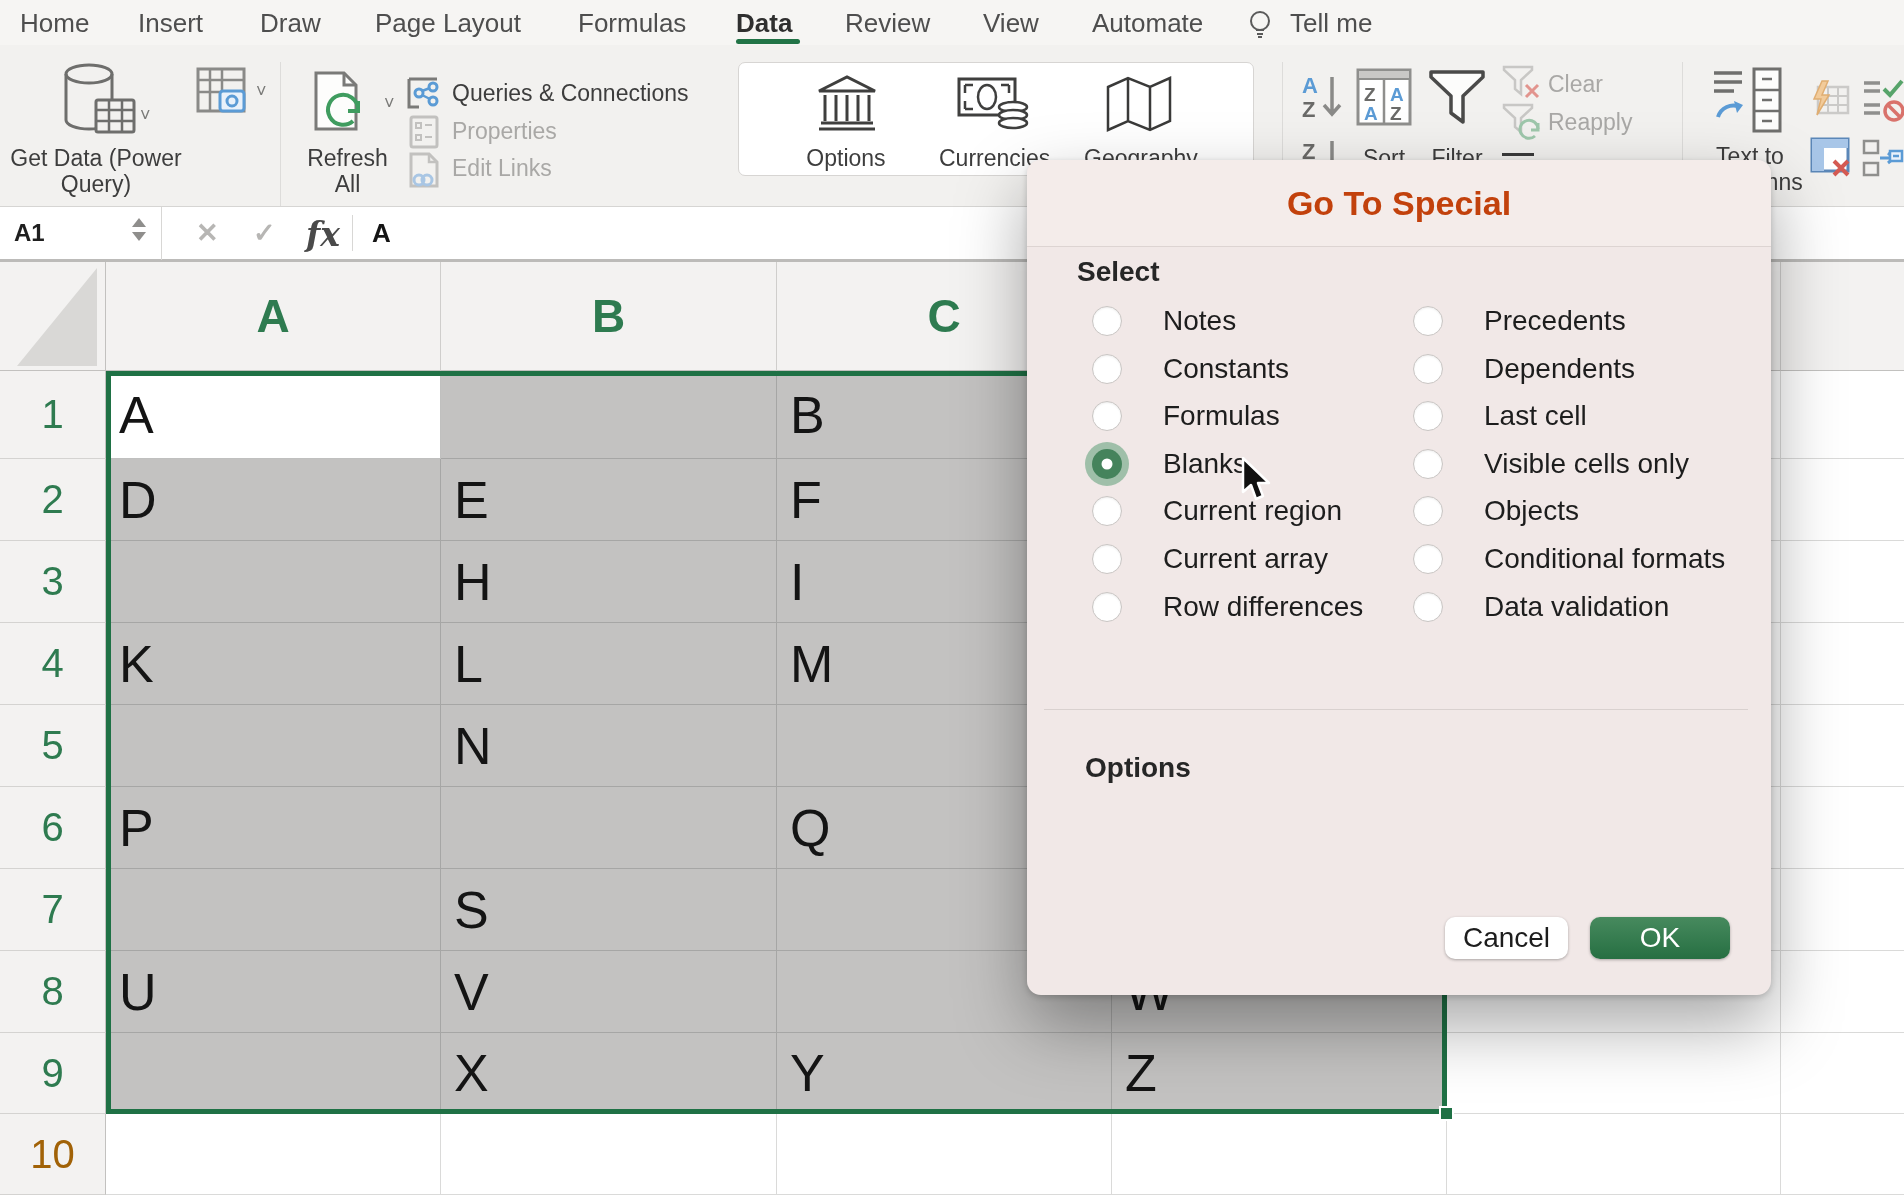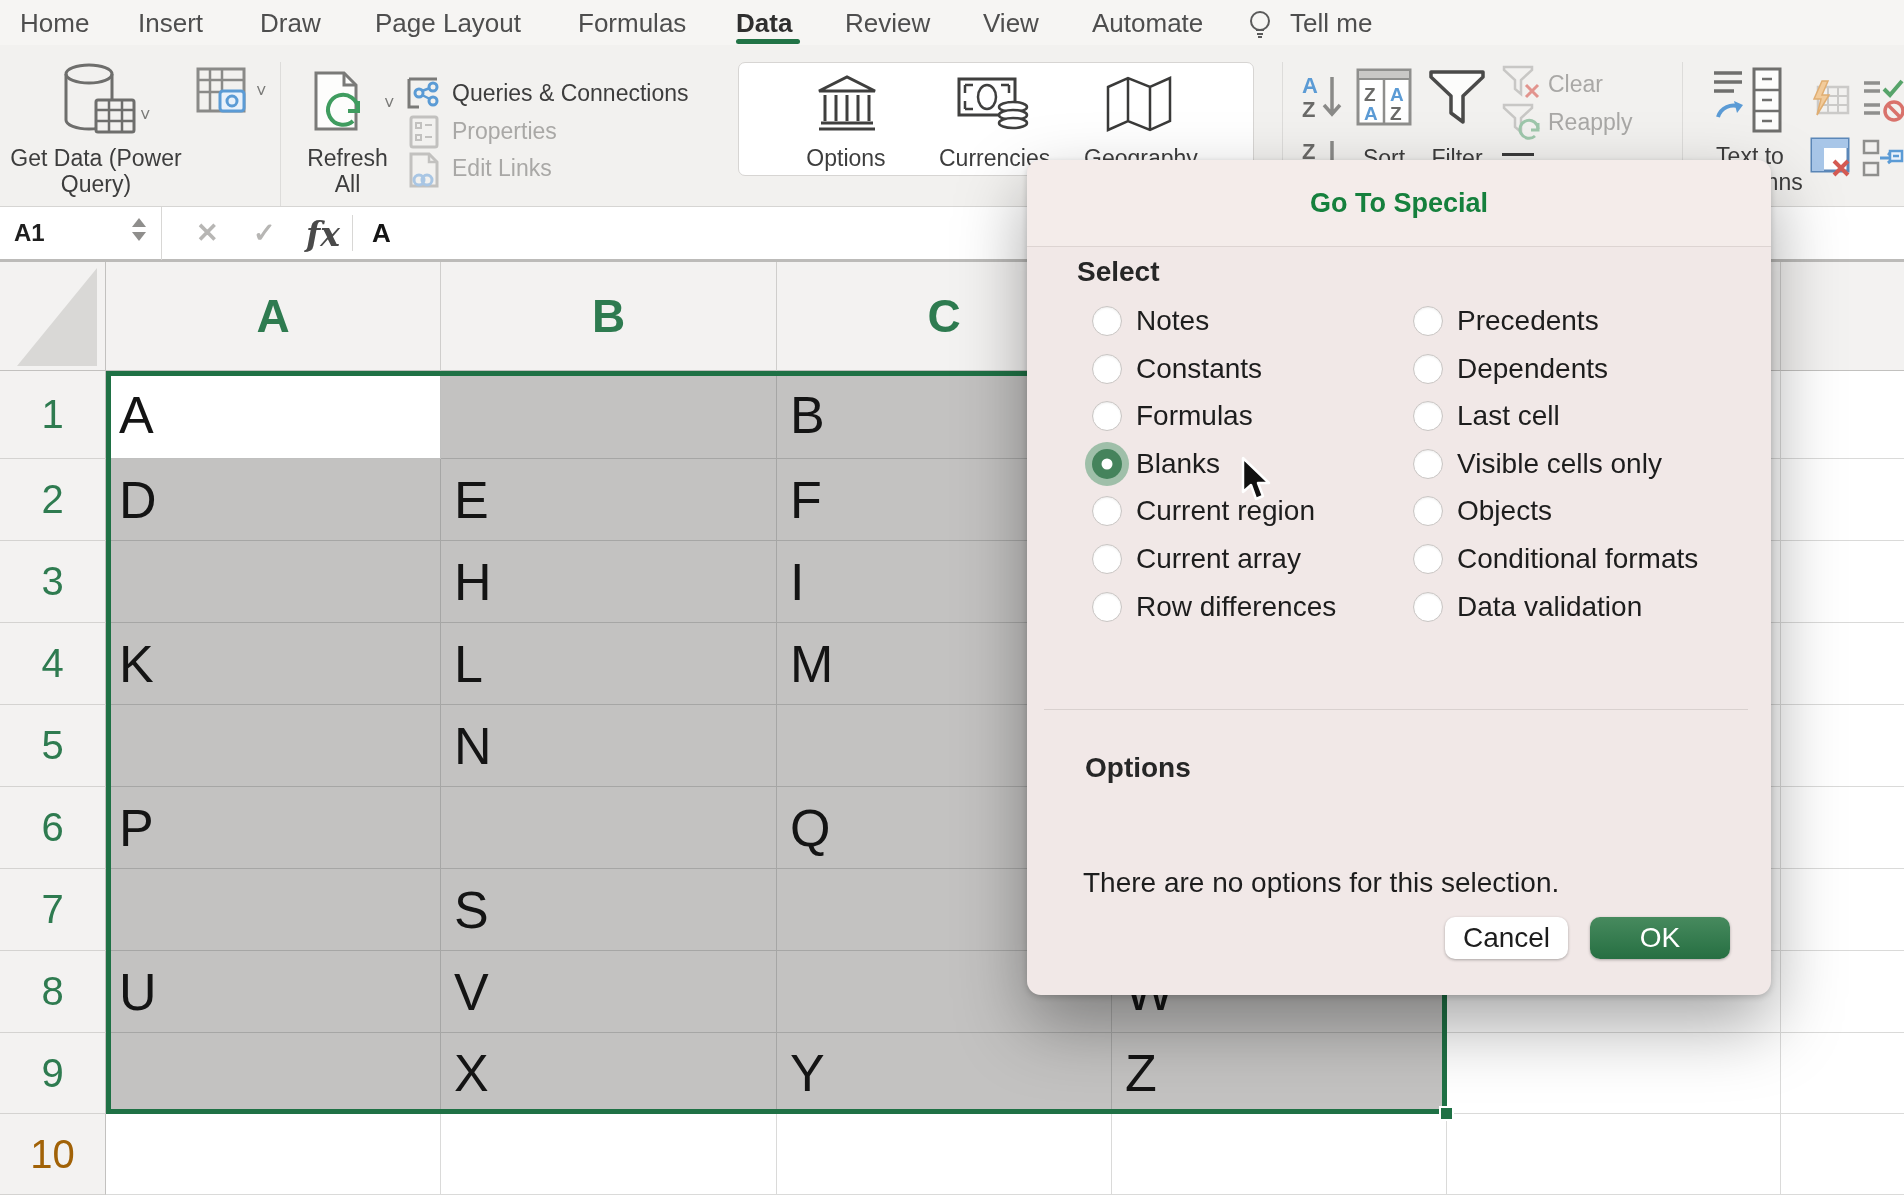--- a/index.html
+++ b/index.html
@@ -49,23 +49,23 @@
         display:flex;align-items:center;padding-left:13px;font-size:52px;color:#141414;overflow:hidden;}
   .cell.sel{background:#c3c2c1;border-right-color:#a6a6a5;border-bottom-color:#a6a6a5;}
   .cell.active{background:#ffffff;border-right-color:#c0c0bf;border-bottom-color:#c0c0bf;}
   .selbox{position:absolute;left:106px;top:371px;width:1341px;height:743px;border:5px solid #1f7145;box-sizing:border-box;pointer-events:none;z-index:4;}
   .handle{position:absolute;left:1439px;top:1106px;width:15px;height:15px;background:#1f7145;border:2px solid #ffffff;box-sizing:border-box;z-index:5;}
   
   .dialog{position:absolute;left:1027px;top:160px;width:744px;height:835px;background:#f1e8e7;border-radius:14px;
           box-shadow:0 30px 70px rgba(0,0,0,.35),0 2px 6px rgba(0,0,0,.18);z-index:50;}
   .dlg-titlebar{position:absolute;left:0;top:0;width:100%;height:87px;background:#f4ecea;border-radius:14px 14px 0 0;
           border-bottom:1px solid #ddd4d2;box-sizing:border-box;display:flex;align-items:center;justify-content:center;}
-  .dlg-title{font-size:27px;font-weight:700;color:#15803d;}
+  .dlg-title{font-size:34px;font-weight:700;color:#c2410c;}
   .dlg-h{position:absolute;font-size:28px;font-weight:700;color:#262626;}
-  .opt{position:absolute;display:flex;align-items:center;height:40px;}
+  .opt{position:absolute;display:flex;align-items:center;height:40px;gap:27px;}
   .opt.lcol{left:65px;}
   .opt.rcol{left:386px;}
   .radio{width:30px;height:30px;border-radius:50%;background:#ffffff;border:1px solid #c9c5c3;box-sizing:border-box;
          box-shadow:inset 0 1px 2px rgba(0,0,0,.08);flex:0 0 auto;}
   .radio.on{background:#45835c;border:none;box-shadow:0 0 0 7px #9fbfa9;position:relative;}
   .radio.on::after{content:"";position:absolute;left:50%;top:50%;transform:translate(-50%,-50%);
          width:11px;height:11px;border-radius:50%;background:#ffffff;}
   .opt-label{font-size:28px;color:#1d1d1d;margin-left:14px;white-space:nowrap;}
   .dlg-sep{position:absolute;left:17px;top:549px;width:704px;height:1px;background:#d9d1cf;}
   .dlg-nooptions{position:absolute;left:56px;top:707px;font-size:28px;color:#1d1d1d;}
@@ -530,21 +530,20 @@
       <span class="radio"></span>
       <span class="opt-label">Conditional formats</span>
     </div>
     <div class="opt rcol" style="top:427px">
       <span class="radio"></span>
       <span class="opt-label">Data validation</span>
     </div>
 
     <div class="dlg-sep"></div>
     <div class="dlg-h" style="left:58px;top:592px">Options</div>
-    <div class="dlg-nooptions">There are no options for this selection.</div>
 
     <div class="btn btn-cancel">Cancel</div>
     <div class="btn btn-ok">OK</div>
   </div>
 
   <div class="cursor">
     <svg width="34" height="48" viewBox="0 0 34 48">
       <path d="M3,2 L3,36 L11,29 L16,43 L23,40 L18,27 L29,27 Z" fill="#111111" stroke="#ffffff" stroke-width="2.5" stroke-linejoin="round"></path>
     </svg>
   </div>

